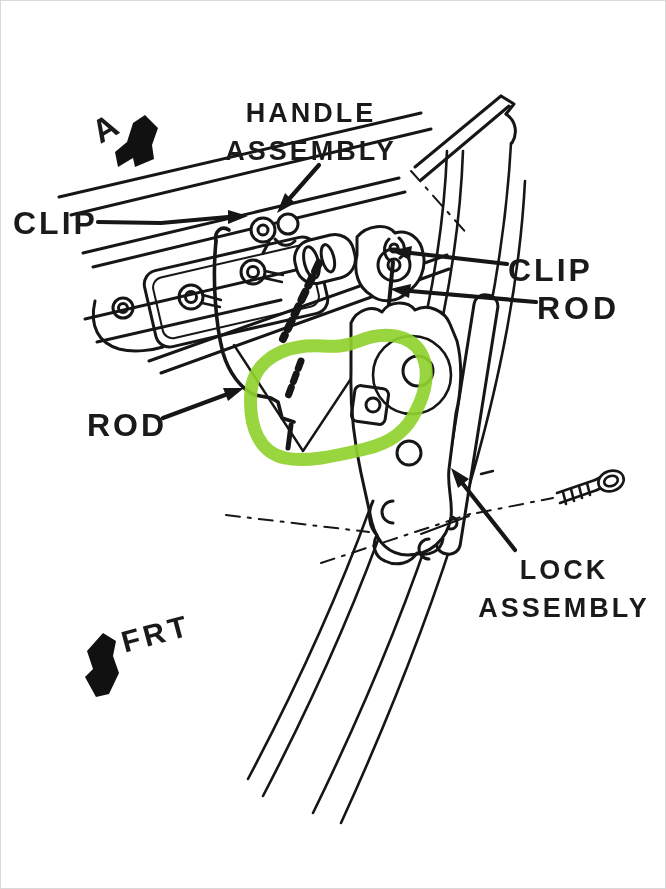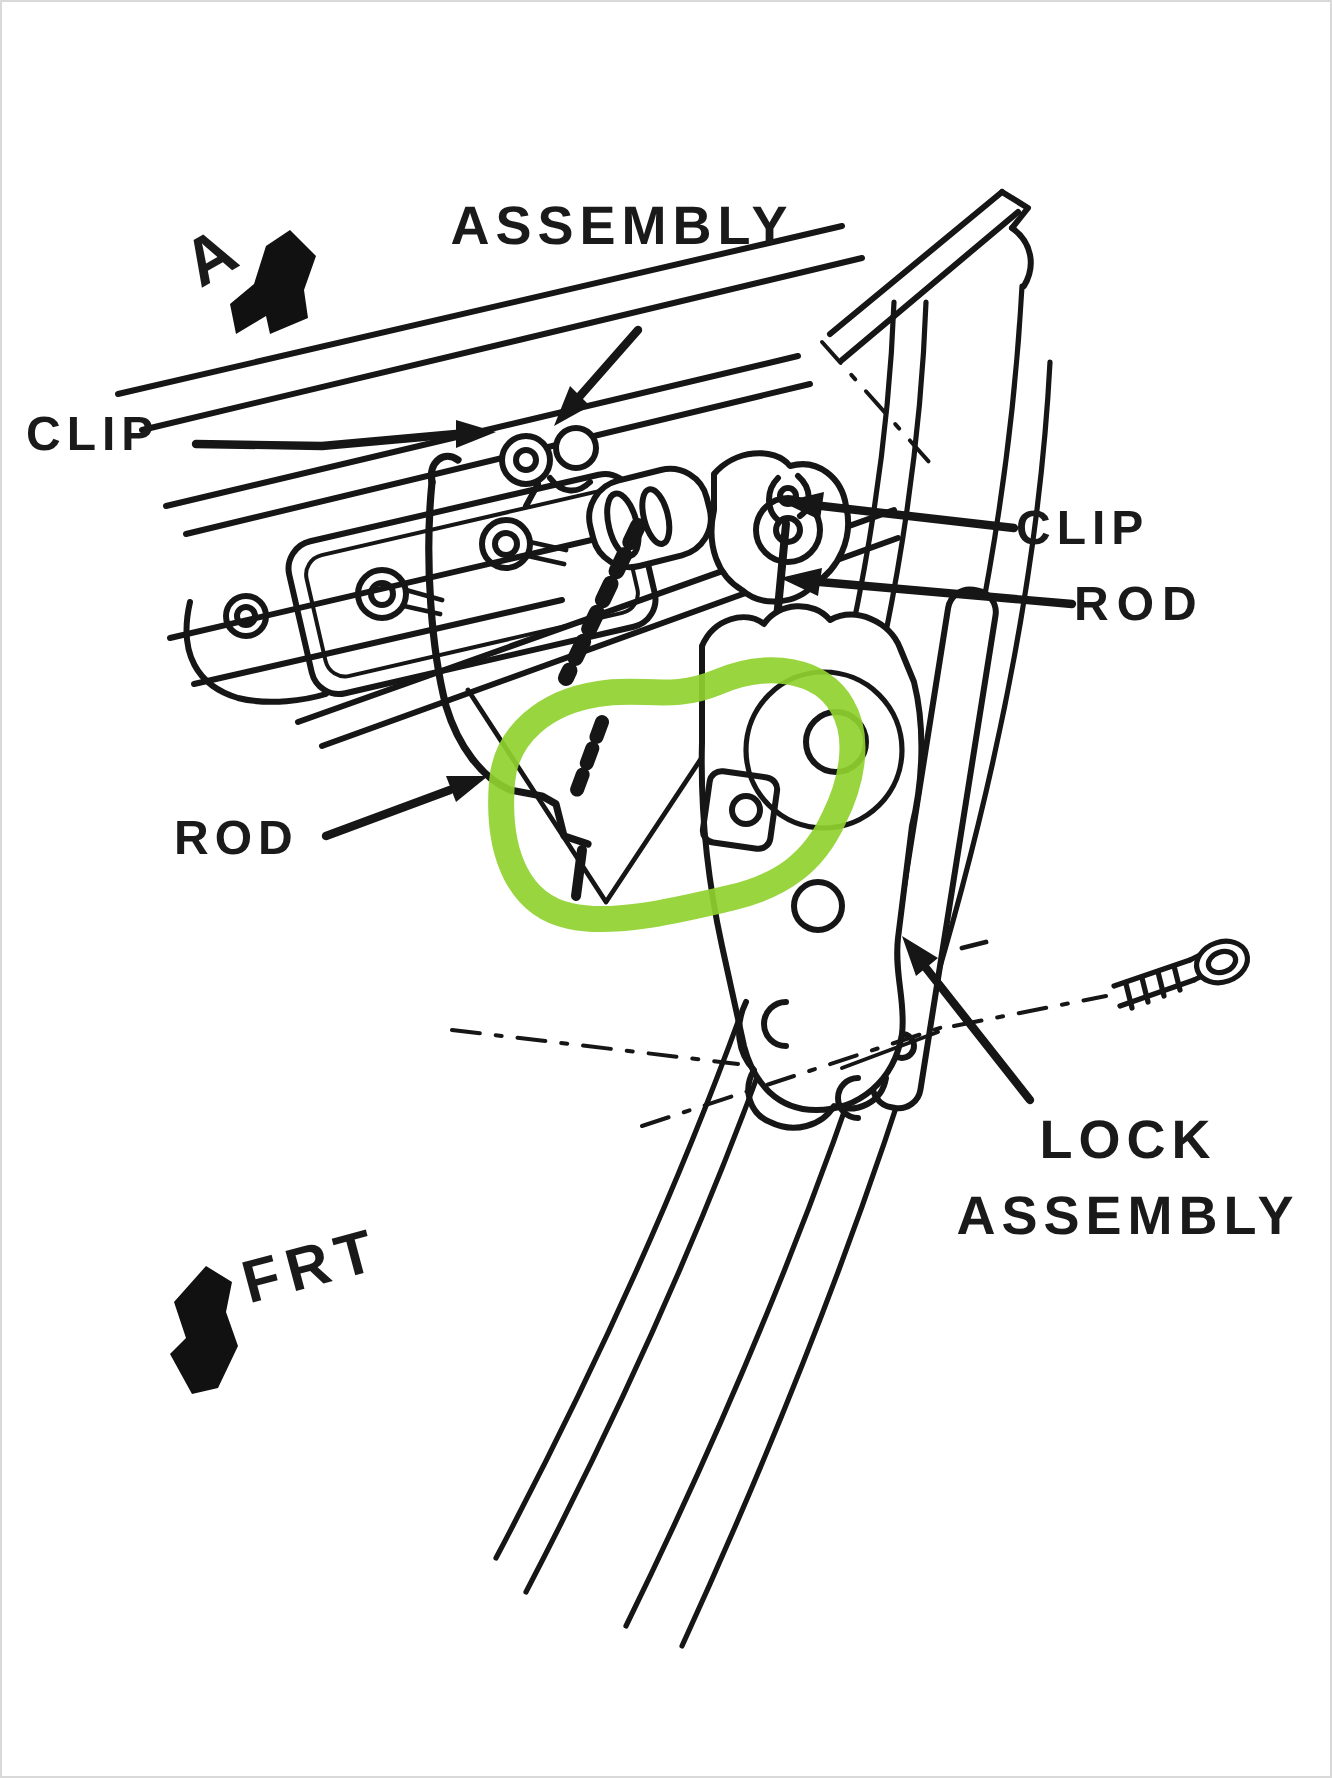--- a/index.html
+++ b/index.html
@@ -6,21 +6,21 @@
   #page{
     position:relative;width:666px;height:889px;background:#ffffff;
     border:1px solid #d9d9d9;box-sizing:border-box;overflow:hidden;
     font-family:"Liberation Sans", sans-serif;
   }
   #art{position:absolute;left:0;top:0;}
   .lbl{
     position:absolute;color:#1a1a1a;font-weight:600;
     font-size:27px;line-height:1.4;letter-spacing:3px;white-space:nowrap;
   }
-  .lbl.big{font-size:24px;}
+  .lbl.big{font-size:32px;}
   .center-block{text-align:center;}
   #lbl-view-a{font-size:33px;font-weight:800;transform:rotate(-30deg);}
   #lbl-frt{font-size:30px;font-weight:700;letter-spacing:4px;transform:rotate(-15deg);}
 </style>
 </head>
 <body>
 
 <div id="page">
 
   <svg id="art" width="666" height="889" viewBox="0 0 666 889" fill="none" stroke="#161616" stroke-width="3" stroke-linecap="round" stroke-linejoin="round">
@@ -161,20 +161,21 @@
     </g>
 
     <polygon fill="#111" stroke="none" points="144,114 157,127 151,144 153,158 134,166 132,157 117,166 114,151 126,141 132,122"></polygon>
 
     <polygon fill="#111" stroke="none" points="102,632 115,640 112,655 118,672 108,693 95,696 84,676 92,668 86,650"></polygon>
   </svg>
 
   <div id="lbl-view-a" class="lbl" style="left:92px;top:104px;">A</div>
 
   <div class="lbl center-block" style="left:203px;top:94px;width:214px;">
+    <div>HANDLE</div>
     <div>ASSEMBLY</div>
   </div>
 
   <div class="lbl big" style="left:12px;top:200px;">CLIP</div>
 
   <div class="lbl big" style="left:507px;top:247px;">CLIP</div>
 
   <div class="lbl big" style="left:536px;top:285px;letter-spacing:4px;">ROD</div>
 
   <div class="lbl big" style="left:86px;top:402px;">ROD</div>

